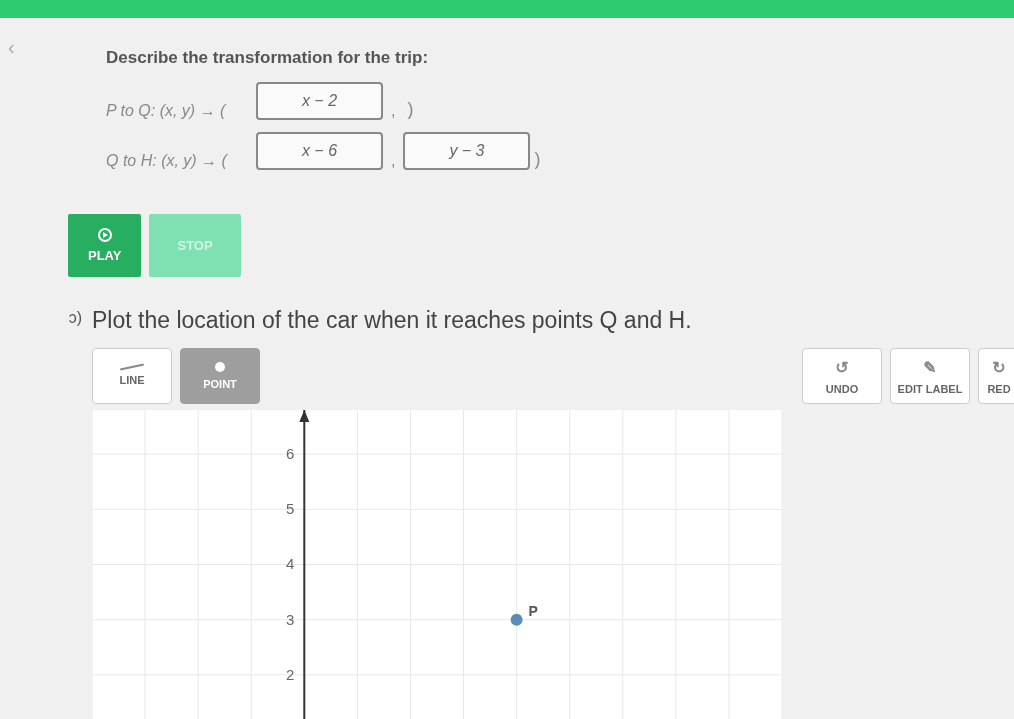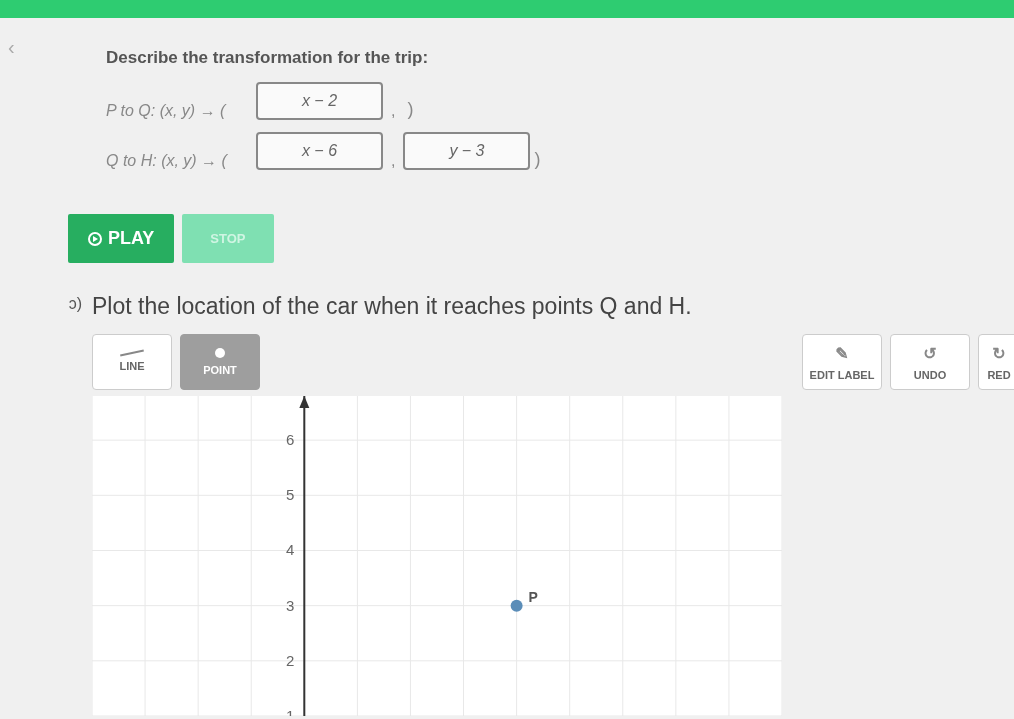--- a/index.html
+++ b/index.html
@@ -59,28 +59,29 @@
   .paren { margin: 0 4px; color:#888; font-size:18px; }
   .btn-row {
     display: flex;
     gap: 8px;
     margin: 44px 0 30px -38px;
   }
   .play-btn {
     background: #27ae60;
     color: #fff;
     font-weight: 600;
-    font-size: 18px;
+    font-size: 13px;
     padding: 14px 20px;
     border: none;
     border-radius: 2px;
     display: flex;
     align-items: center;
     gap: 6px;
     cursor: pointer;
+    flex-direction: column;
   }
   .play-icon {
     width: 14px; height: 14px;
     border: 2px solid #fff; border-radius: 50%;
     display: inline-flex; align-items:center; justify-content:center;
   }
   .play-icon::after {
     content:""; display:block;
     width:0;height:0;
     border-left:5px solid #fff;
@@ -228,26 +229,26 @@
             <span class="line-shape"></span>
             <span>LINE</span>
           </button>
           <button class="tool-btn active">
             <span class="dot-icon"></span>
             <span>POINT</span>
           </button>
         </div>
         <div class="right-tools">
           <button class="action-btn">
+            <span class="undo-icon"></span>
+            <span>UNDO</span>
+          </button>
+          <button class="action-btn">
             <span class="pencil-icon"></span>
             <span>EDIT LABEL</span>
-          </button>
-          <button class="action-btn">
-            <span class="undo-icon"></span>
-            <span>UNDO</span>
           </button>
           <button class="action-btn cut">
             <span class="redo-icon"></span>
             <span>RED</span>
           </button>
         </div>
       </div>
 
       <div class="graph-wrap">
         <svg class="chart-svg" id="chart-svg" width="690" height="320">

